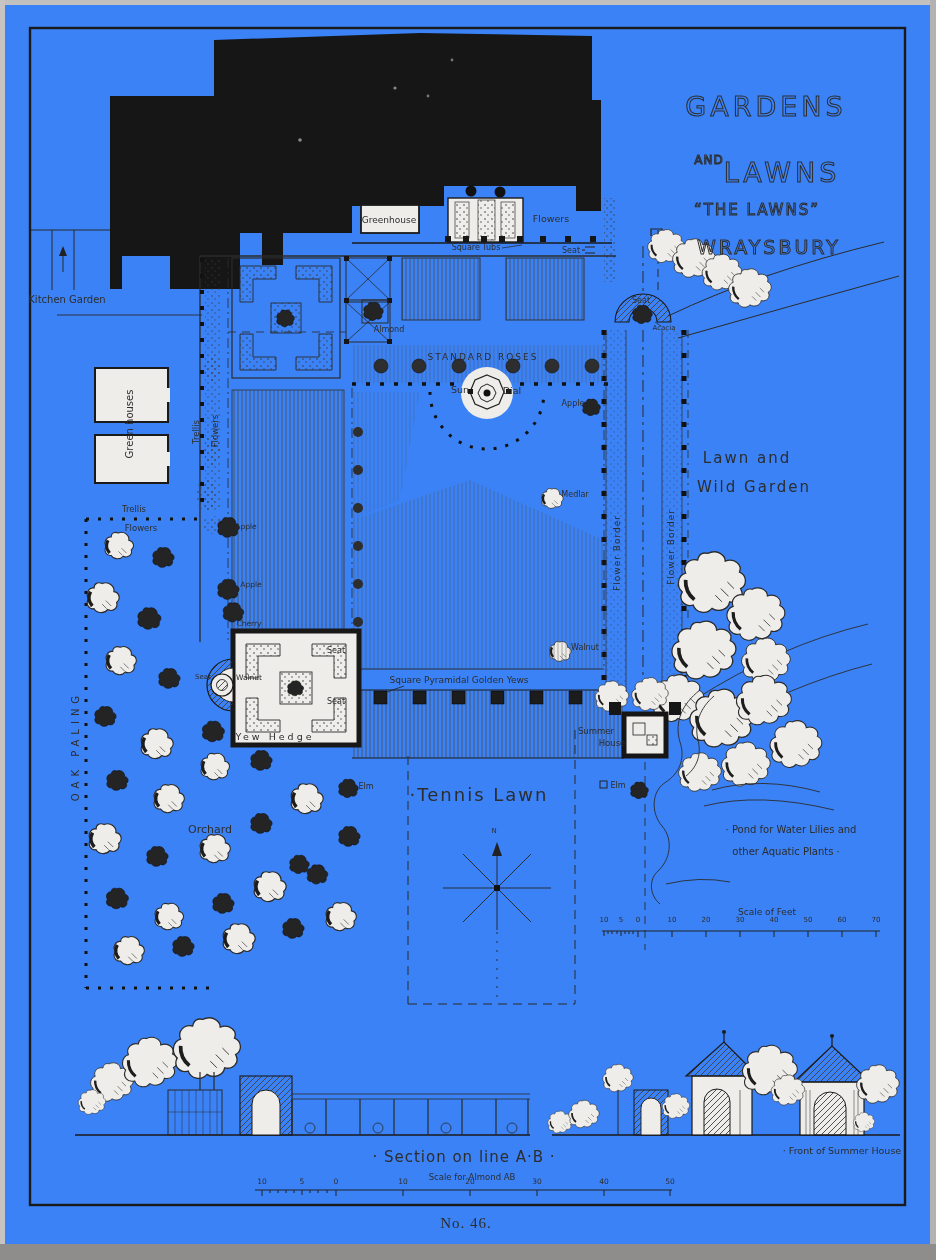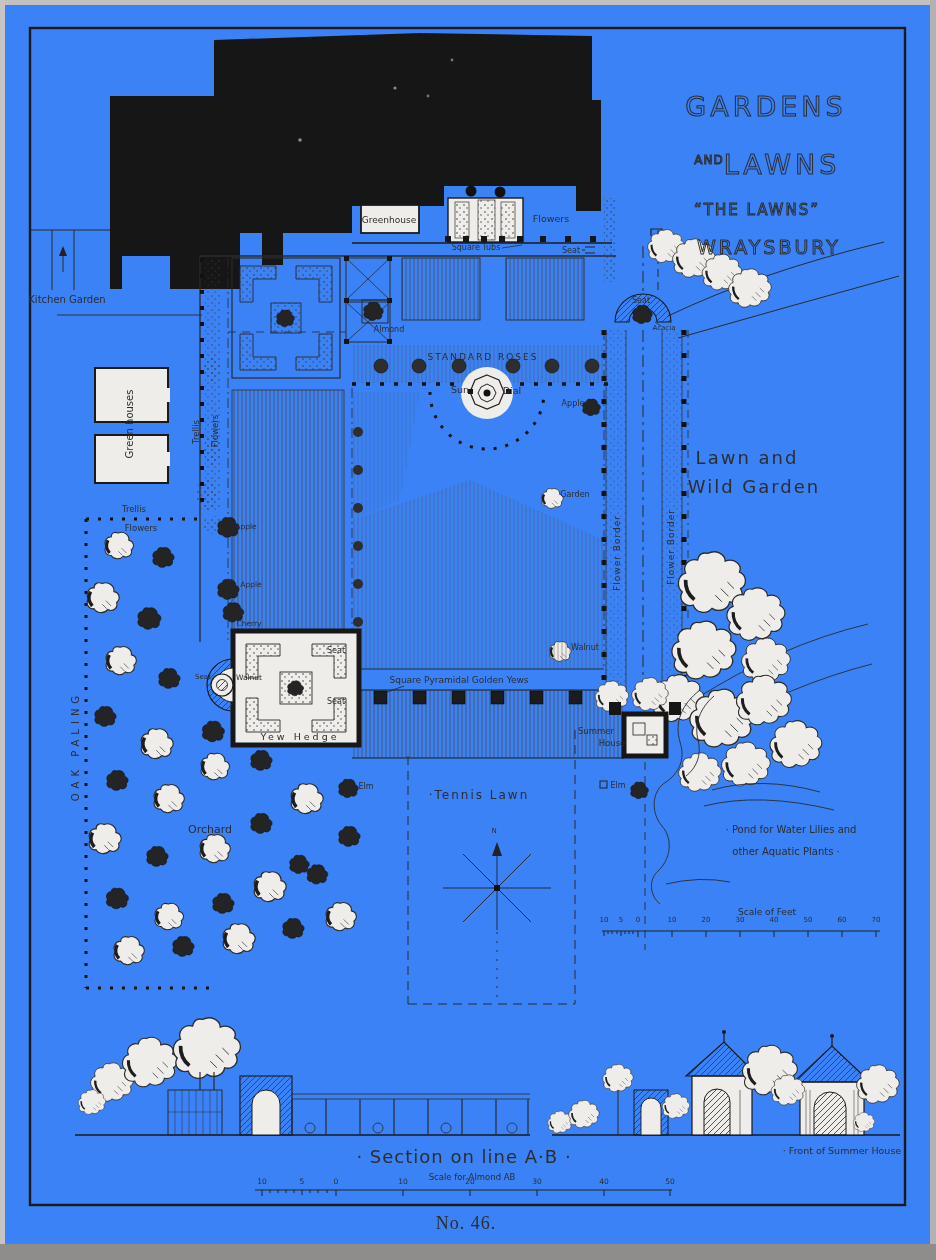--- a/index.html
+++ b/index.html
@@ -4,22 +4,22 @@
 <style>
   html,body{margin:0;padding:0;background:#b9b8b6;}
   .sheet{position:relative;width:936px;height:1260px;background:#3b82f6;overflow:hidden;
          font-family:"DejaVu Sans",sans-serif;padding-left:38px;}
   .edge{position:absolute;}
   svg{position:absolute;left:0;top:0;}
   .lbl{position:absolute;transform:translate(-50%,-50%);white-space:nowrap;color:#2d2d2d;
        line-height:1;z-index:3;}
   .v{transform:translate(-50%,-50%) rotate(-90deg);}
   .s7{font-size:7px}.s75{font-size:7.5px}.s8{font-size:8px}.s85{font-size:8.5px}
-  .s9{font-size:9px}.s95{font-size:9.5px}.s10{font-size:10px}.s13{font-size:18px}
-  .s14{font-size:12px}.s17{font-size:11px}
+  .s9{font-size:9px}.s95{font-size:9.5px}.s10{font-size:10px}.s13{font-size:15px}
+  .s14{font-size:18px}.s17{font-size:11px}
   .ls1{letter-spacing:1px}.ls2{letter-spacing:2px}.ls3{letter-spacing:3px}
   .ls4{letter-spacing:4px}.ls5{letter-spacing:5px}
   .outl{color:#2e2e2e;font-weight:700;}
   @supports (-webkit-text-stroke: 1px #000){
     .outl{color:transparent;-webkit-text-stroke:1px #2e2e2e;font-weight:400;}
   }
   .t27{font-size:27px}.t19{font-size:19px}.t15{font-size:15px}.t12{font-size:12px}
   .serif{font-family:Liberation Serif, serif;}
 </style>
 </head>
@@ -387,21 +387,21 @@
     <rect x="30" y="28" width="875" height="1177" fill="none" stroke="#1a1a1a" stroke-width="2.4"></rect>
   </svg>
 
   <div class="edge" style="left:0;top:0;width:936px;height:5px;background:#c2c1bf"></div>
   <div class="edge" style="left:0;top:0;width:5px;height:1260px;background:#c6c5c3"></div>
   <div class="edge" style="left:930px;top:0;width:6px;height:1260px;background:#b3b2b0"></div>
   <div class="edge" style="left:0;top:1244px;width:936px;height:16px;background:#8e8d8b"></div>
 
   <span class="lbl outl t27 ls4" style="left:766px;top:106px">GARDENS</span>
   <span class="lbl outl t12 ls1" style="left:709px;top:160px">AND</span>
-  <span class="lbl outl t27 ls4" style="left:782px;top:164px">LAWNS</span>
+  <span class="lbl outl t27 ls4" style="left:782px;top:172px">LAWNS</span>
   <span class="lbl outl t15 ls2" style="left:757px;top:210px">“THE LAWNS”</span>
   <span class="lbl outl t19 ls3" style="left:769px;top:247px">WRAYSBURY</span>
 
   <span class="lbl s10" style="left:67px;top:300px">Kitchen Garden</span>
   <span class="lbl s9" style="left:389px;top:220px">Greenhouse</span>
   <span class="lbl s8" style="left:476px;top:248px">Square Tubs</span>
   <span class="lbl s95" style="left:551px;top:219px">Flowers</span>
   <span class="lbl s8" style="left:571px;top:251px">Seat</span>
   <span class="lbl s8" style="left:641px;top:301px">Seat</span>
   <span class="lbl s7" style="left:664px;top:328px">Acacia</span>
@@ -411,32 +411,32 @@
   <span class="lbl s95" style="left:512px;top:391px">Dial</span>
   <span class="lbl s8" style="left:573px;top:404px">Apple</span>
   <span class="lbl v s10" style="left:130px;top:424px">Green houses</span>
   <span class="lbl v s85" style="left:196px;top:432px">Trellis</span>
   <span class="lbl v s85" style="left:215px;top:431px">Flowers</span>
   <span class="lbl s85" style="left:134px;top:509px">Trellis</span>
   <span class="lbl s85" style="left:141px;top:528px">Flowers</span>
   <span class="lbl s75" style="left:246px;top:527px">Apple</span>
   <span class="lbl s13 ls2" style="left:747px;top:458px">Lawn and</span>
   <span class="lbl s13 ls2" style="left:754px;top:487px">Wild Garden</span>
-  <span class="lbl s8" style="left:575px;top:495px">Garden</span>
+  <span class="lbl s8" style="left:575px;top:495px">Medlar</span>
   <span class="lbl v s9 ls1" style="left:617px;top:553px">Flower Border</span>
   <span class="lbl v s9 ls1" style="left:671px;top:547px">Flower Border</span>
   <span class="lbl s8" style="left:585px;top:648px">Walnut</span>
   <span class="lbl s8" style="left:336px;top:651px">Seat</span>
   <span class="lbl s8" style="left:336px;top:702px">Seat</span>
   <span class="lbl s9" style="left:459px;top:680px">Square Pyramidal Golden Yews</span>
   <span class="lbl s75" style="left:251px;top:585px">Apple</span>
   <span class="lbl s75" style="left:249px;top:624px">Cherry</span>
   <span class="lbl s7" style="left:203px;top:677px">Seat</span>
   <span class="lbl s75" style="left:249px;top:678px">Walnut</span>
-  <span class="lbl s95 ls3" style="left:300px;top:737px">Yew Hedge</span>
+  <span class="lbl s95 ls3" style="left:275px;top:737px">Yew Hedge</span>
   <span class="lbl v s10 ls5" style="left:76px;top:746px">OAK PALING</span>
   <span class="lbl s17" style="left:210px;top:829px">Orchard</span>
   <span class="lbl s8" style="left:366px;top:787px">Elm</span>
   <span class="lbl s14 ls2" style="left:479px;top:795px">·Tennis Lawn</span>
   <span class="lbl s7" style="left:494px;top:831px">N</span>
   <span class="lbl s85" style="left:596px;top:731px">Summer</span>
   <span class="lbl s85" style="left:612px;top:743px">House</span>
   <span class="lbl s8" style="left:618px;top:786px">Elm</span>
   <span class="lbl s10" style="left:791px;top:830px">· Pond for Water Lilies and</span>
   <span class="lbl s10" style="left:786px;top:852px">other Aquatic Plants ·</span>

